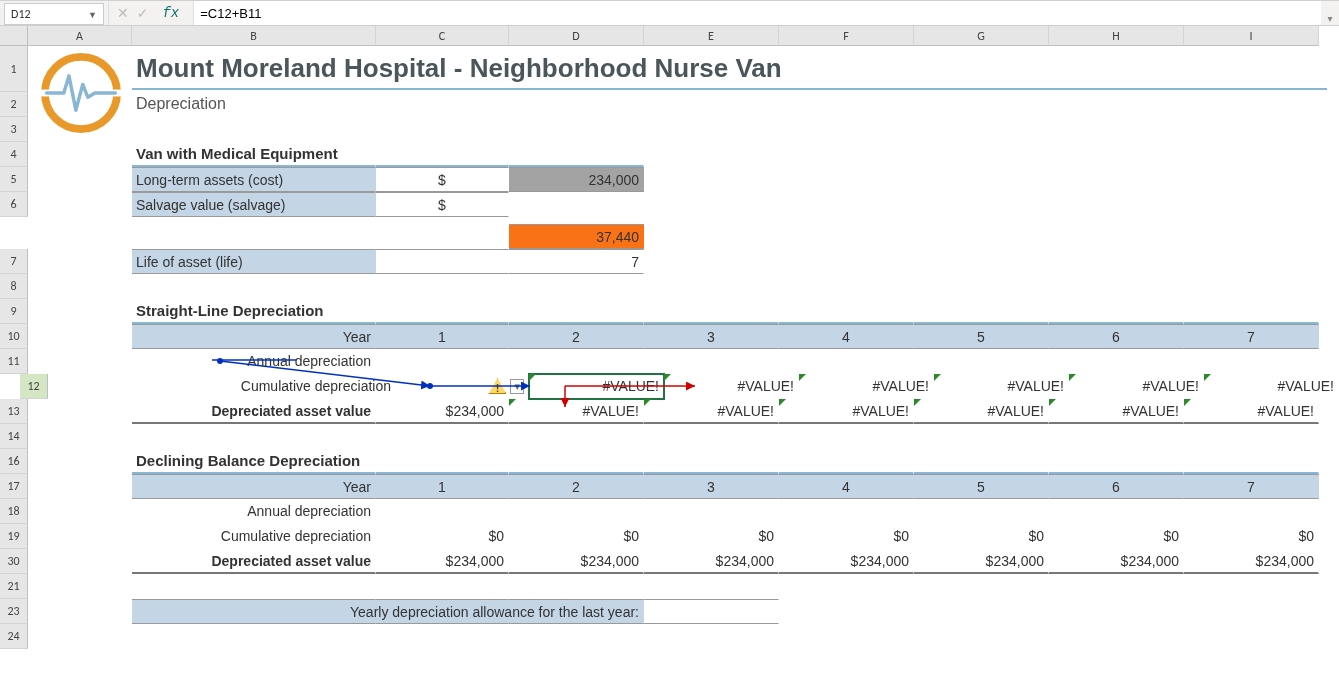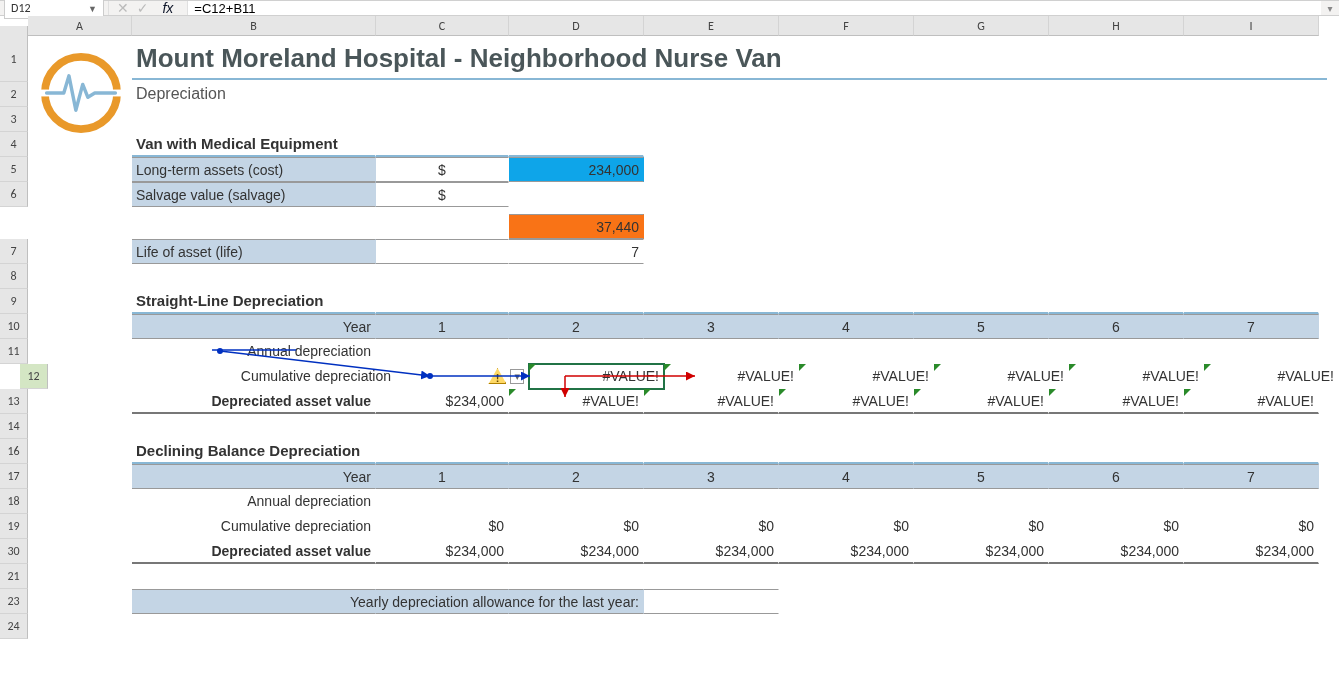--- a/index.html
+++ b/index.html
@@ -7,42 +7,42 @@
     margin: 0;
     font-family: Calibri, Arial, sans-serif;
     font-size: 13px;
     background: #fff;
     color: #333;
     overflow: hidden;
   }
   
   .formula-bar {
     display: flex;
-    align-items: center;
-    height: 16px;
+    align-items: flex-end;
+    height: 26px;
     background: #f3f2f1;
     border-bottom: 1px solid #d0d0d0;
     border-top: 1px solid #d0d0d0;
   }
   .name-box {
     width: 100px;
     height: 22px;
     margin: 0 4px;
     border: 1px solid #ccc;
     background: #fff;
     font-size: 12px;
     padding: 0 6px;
     display: flex;
     align-items: center;
     justify-content: space-between;
   }
   .name-box-dd { color:#666; font-size:9px;}
   .fb-icons { display:flex; align-items:center; gap:8px; padding:0 8px; color:#bbb; border-left:1px solid #e0e0e0; border-right:1px solid #e0e0e0; height:100%;}
   .fb-icons span { font-size:14px; }
-  .fx-label { font-style: italic; font-family:Liberation Sans, sans-serif; font-size:15px; color:#0f172a; padding:0 6px; }
+  .fx-label { font-style: italic; font-family:Liberation Mono, monospace; font-size:15px; color:#0f766e; padding:0 6px; }
   .formula-input {
     flex:1;
     border:none;
     height:100%;
     padding:0 6px;
     font-size:13px;
     background:#fff;
   }
   .fb-expand { width:18px; text-align:center; color:#888; font-size:10px; cursor:pointer;}
   .col-headers { display:flex; margin-left:28px; }
@@ -216,21 +216,21 @@
       <div class="cell cG r-normal"></div>
       <div class="cell cH r-normal"></div>
       <div class="cell cI r-normal"></div>
   </div>
 
   <div class="row hdr-row">
     <div class="rh r-normal">5</div>
     <div class="cell cA r-normal" style="background:#fff;border:none;"></div>
     <div class="cell cB r-normal label-cell">Long-term assets (cost)</div>
     <div class="cell cC r-normal label-cell" style="justify-content:center;background:#fff;">$</div>
-    <div class="cell cD r-normal valcell" style="background:#0ea5e9;">234,000</div>
+    <div class="cell cD r-normal valcell" style="background:#a3a3a3;">234,000</div>
     <div class="cell cE r-normal" style="background:#fff;border:none;"></div>
       <div class="cell cF r-normal" style="background:#fff;border:none;"></div>
       <div class="cell cG r-normal" style="background:#fff;border:none;"></div>
       <div class="cell cH r-normal" style="background:#fff;border:none;"></div>
       <div class="cell cI r-normal" style="background:#fff;border:none;"></div>
   </div>
   <div class="row hdr-row">
     <div class="rh r-normal">6</div>
     <div class="cell cA r-normal" style="background:#fff;border:none;"></div>
     <div class="cell cB r-normal label-cell">Salvage value (salvage)</div>

